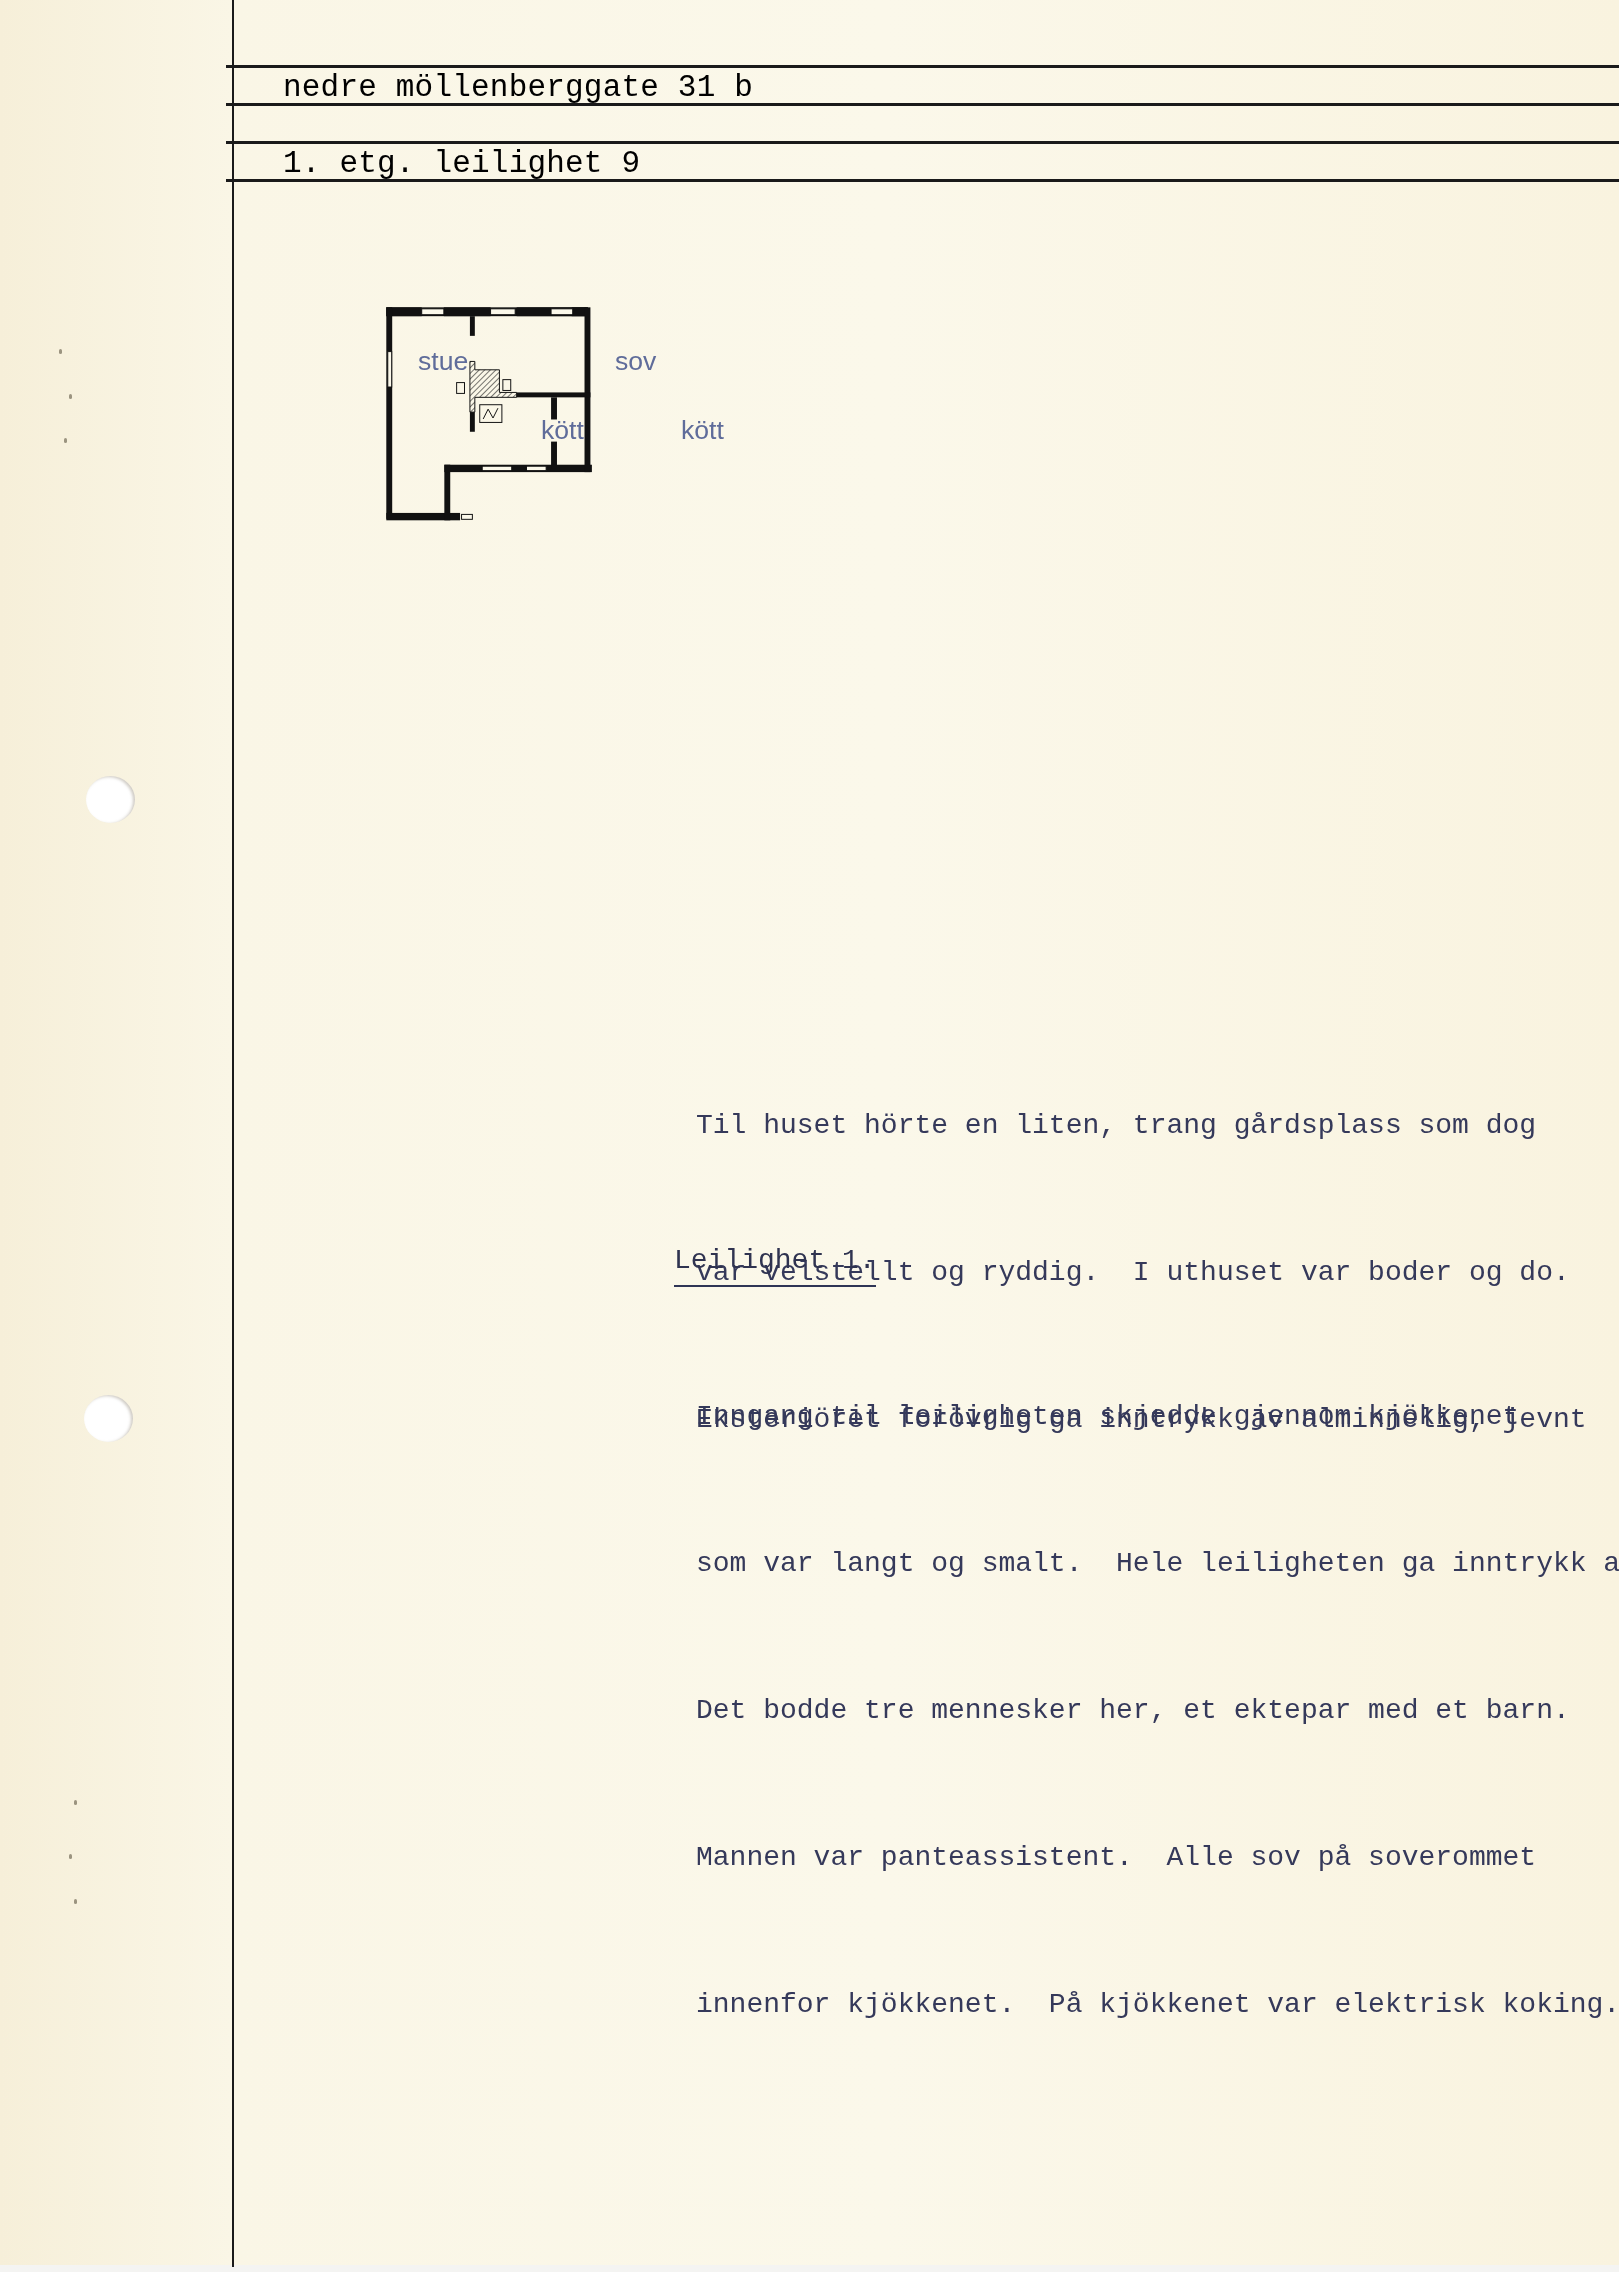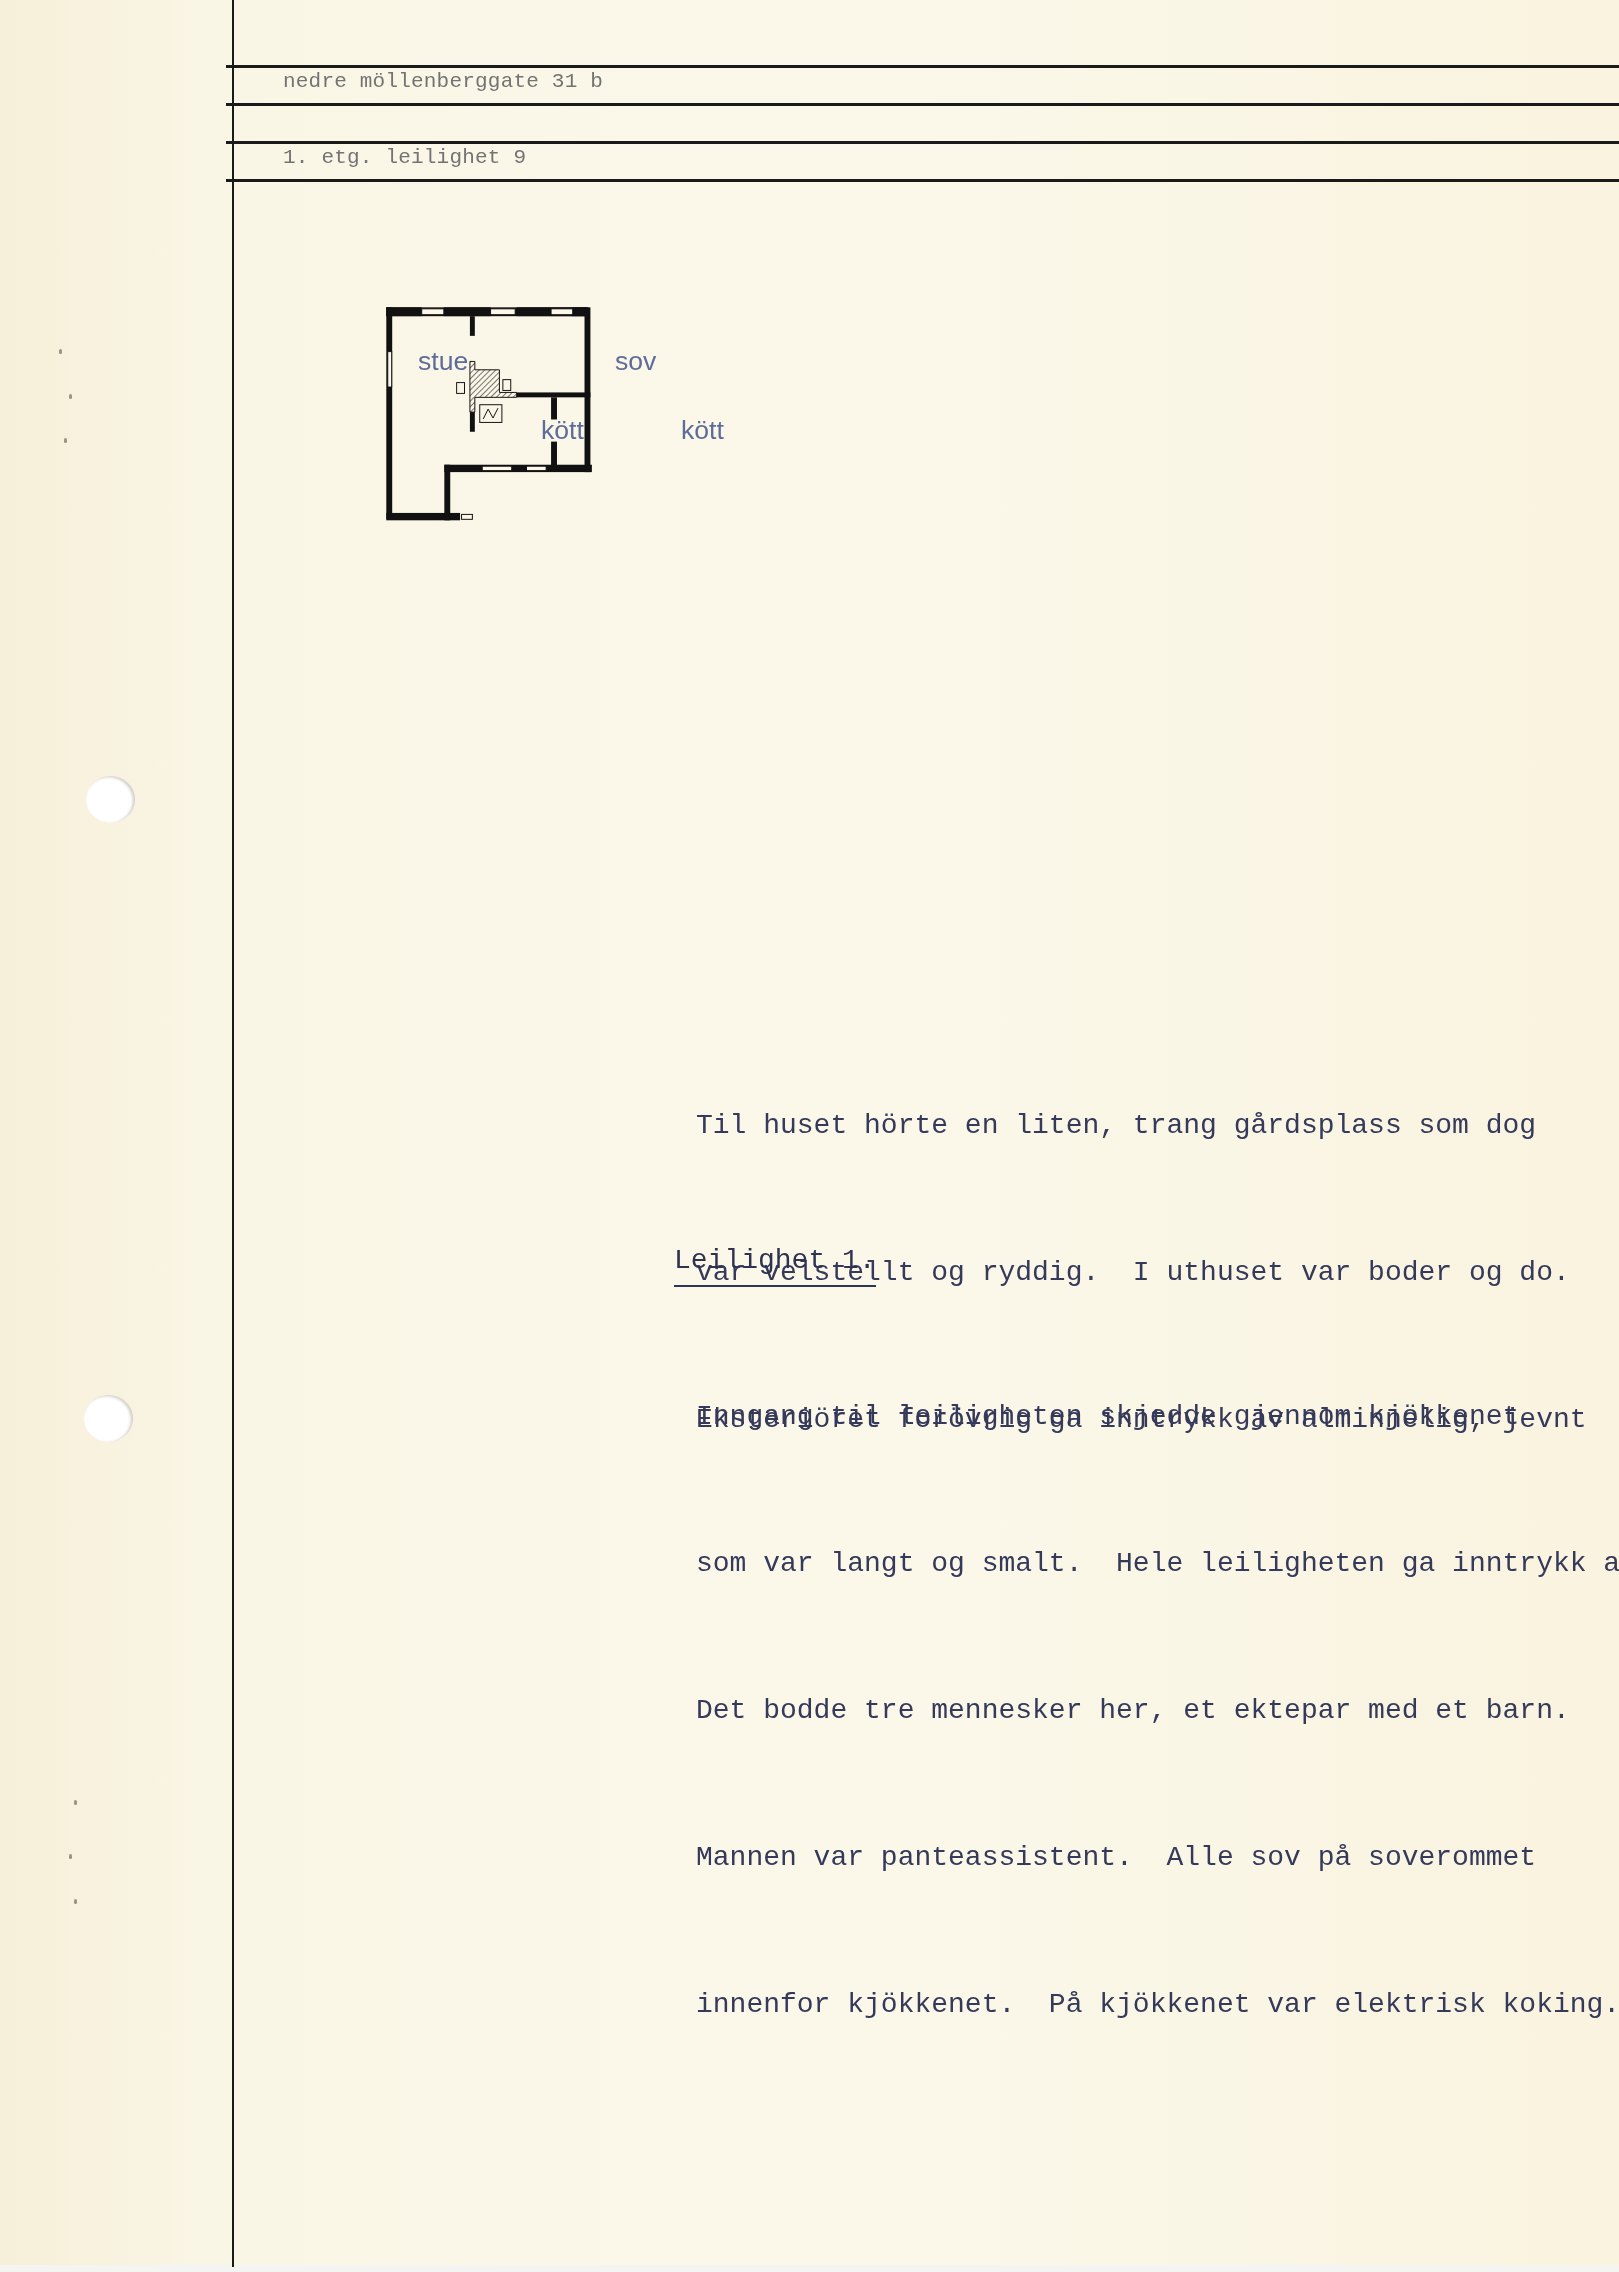--- a/index.html
+++ b/index.html
@@ -13,21 +13,21 @@
     background: linear-gradient(90deg, #f6efd9 0px, #faf6e6 231px, #fbf8ea 885px, #f9f3df 1620px);
   }
   .bottom-edge {
     position: absolute; left: 0; top: 2265px; width: 1620px; height: 7.4px; background: #f4f4f2;
   }
   .margin-line {
     position: absolute; left: 232px; top: 0; width: 2px; height: 2267px; background: #1a1a1a;
   }
   .rule { position: absolute; left: 226px; right: 0; height: 2.5px; background: #1a1a1a; }
   .header-field {
-    position: absolute; left: 283px; font-size: 21px; color: #737373; letter-spacing: 0.2px;
+    position: absolute; left: 283px; font-size: 31px; color: #000000; letter-spacing: 0.2px;
   }
   .punch-hole {
     position: absolute; width: 49px; height: 47px; border-radius: 50%;
     background: #fff; box-shadow: -2px 1px 3px rgba(120,110,90,0.35) inset;
   }
   .floorplan { position: absolute; left: 374px; top: 285px; width: 423px; height: 266px; }
   .room-label {
     position: absolute; font-size: 26.6px; color: #5f6c9a; font-family: Liberation Sans, sans-serif; text-align: right;
   }
   .body-text {

